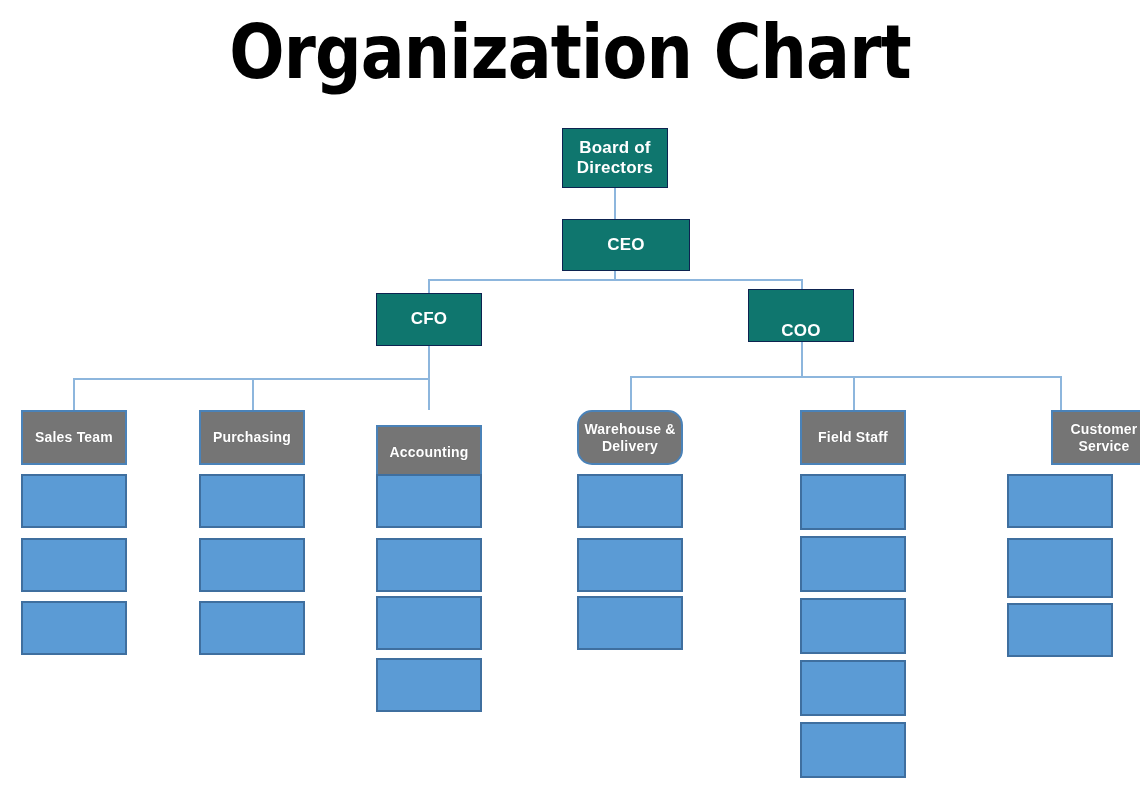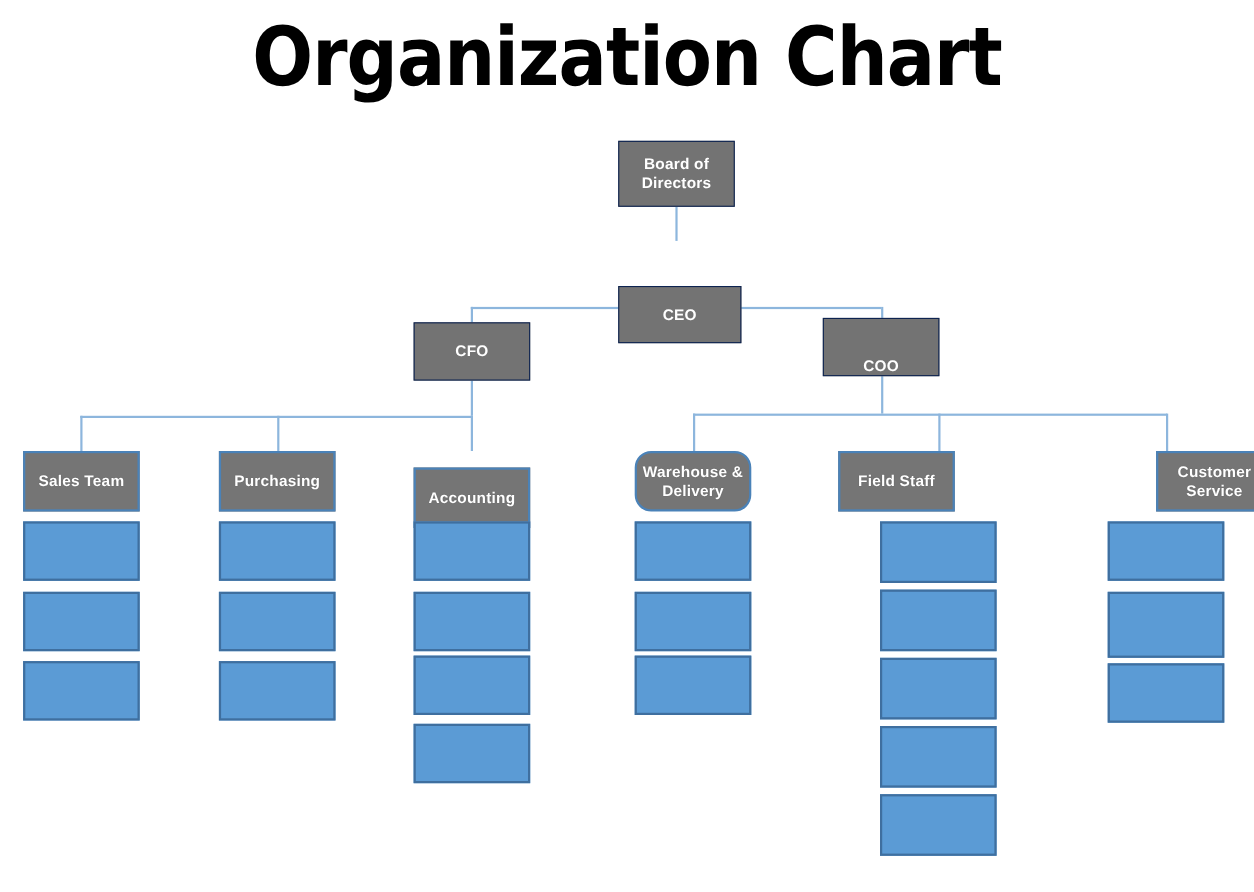--- a/index.html
+++ b/index.html
@@ -38,23 +38,23 @@
     box-sizing: border-box;
     display: flex;
     align-items: center;
     justify-content: center;
     text-align: center;
     color: #ffffff;
     font-weight: bold;
     line-height: 1.18;
   }
   .node-exec {
-    background: #737373;
+    background: #0f766e;
     border: 1px solid #0d2350;
-    font-size: 14px;
+    font-size: 17px;
     letter-spacing: 0.2px;
   }
   .node-dept {
     background: #757575;
     border: 2px solid #4A82B8;
     font-size: 14px;
     letter-spacing: 0.2px;
     text-shadow: 0 0 1px rgba(0,0,0,0.25);
   }
   .node-slot {
@@ -89,21 +89,21 @@
       <div class="conn conn-v" style="left: 801px; top: 342px; height: 34px;"></div>
       <div class="conn conn-h" style="left: 630px; top: 376px; width: 431px;"></div>
       <div class="conn conn-v" style="left: 630px; top: 376px; height: 34px;"></div>
       <div class="conn conn-v" style="left: 853px; top: 376px; height: 34px;"></div>
       <div class="conn conn-v" style="left: 1060px; top: 376px; height: 34px;"></div>
     </div>
   <div id="node-layer">
       <div class="node node-exec" style="left: 562px; top: 128px; width: 106px; height: 60px;">
         <span>Board of Directors</span>
       </div>
-      <div class="node node-exec" style="left: 562px; top: 219px; width: 112px; height: 52px; margin-top: 41px;">
+      <div class="node node-exec" style="left: 562px; top: 219px; width: 128px; height: 52px;">
         <span>CEO</span>
       </div>
       <div class="node node-exec" style="left: 376px; top: 293px; width: 106px; height: 53px; text-align: right;">
         <span>CFO</span>
       </div>
       <div class="node node-exec" style="left: 748px; top: 289px; width: 106px; height: 53px; align-items: flex-end;">
         <span>COO</span>
       </div>
       <div class="node node-dept" style="left: 21px; top: 410px; width: 106px; height: 55px;">
         <span>Sales Team</span>
@@ -123,21 +123,21 @@
       <div class="node node-slot" style="left: 376px; top: 474px; width: 106px; height: 54px;"></div>
       <div class="node node-slot" style="left: 376px; top: 538px; width: 106px; height: 54px;"></div>
       <div class="node node-slot" style="left: 376px; top: 596px; width: 106px; height: 54px;"></div>
       <div class="node node-slot" style="left: 376px; top: 658px; width: 106px; height: 54px;"></div>
       <div class="node node-dept" style="left: 577px; top: 410px; width: 106px; height: 55px; border-radius: 15px;">
         <span>Warehouse &amp; Delivery</span>
       </div>
       <div class="node node-slot" style="left: 577px; top: 474px; width: 106px; height: 54px;"></div>
       <div class="node node-slot" style="left: 577px; top: 538px; width: 106px; height: 54px;"></div>
       <div class="node node-slot" style="left: 577px; top: 596px; width: 106px; height: 54px;"></div>
-      <div class="node node-dept" style="left: 762px; top: 410px; width: 106px; height: 55px;">
+      <div class="node node-dept" style="left: 800px; top: 410px; width: 106px; height: 55px;">
         <span>Field Staff</span>
       </div>
       <div class="node node-slot" style="left: 800px; top: 474px; width: 106px; height: 56px;"></div>
       <div class="node node-slot" style="left: 800px; top: 536px; width: 106px; height: 56px;"></div>
       <div class="node node-slot" style="left: 800px; top: 598px; width: 106px; height: 56px;"></div>
       <div class="node node-slot" style="left: 800px; top: 660px; width: 106px; height: 56px;"></div>
       <div class="node node-slot" style="left: 800px; top: 722px; width: 106px; height: 56px;"></div>
       <div class="node node-dept" style="left: 1007px; top: 410px; width: 106px; height: 55px; margin-left: 44px;">
         <span>Customer Service</span>
       </div>

